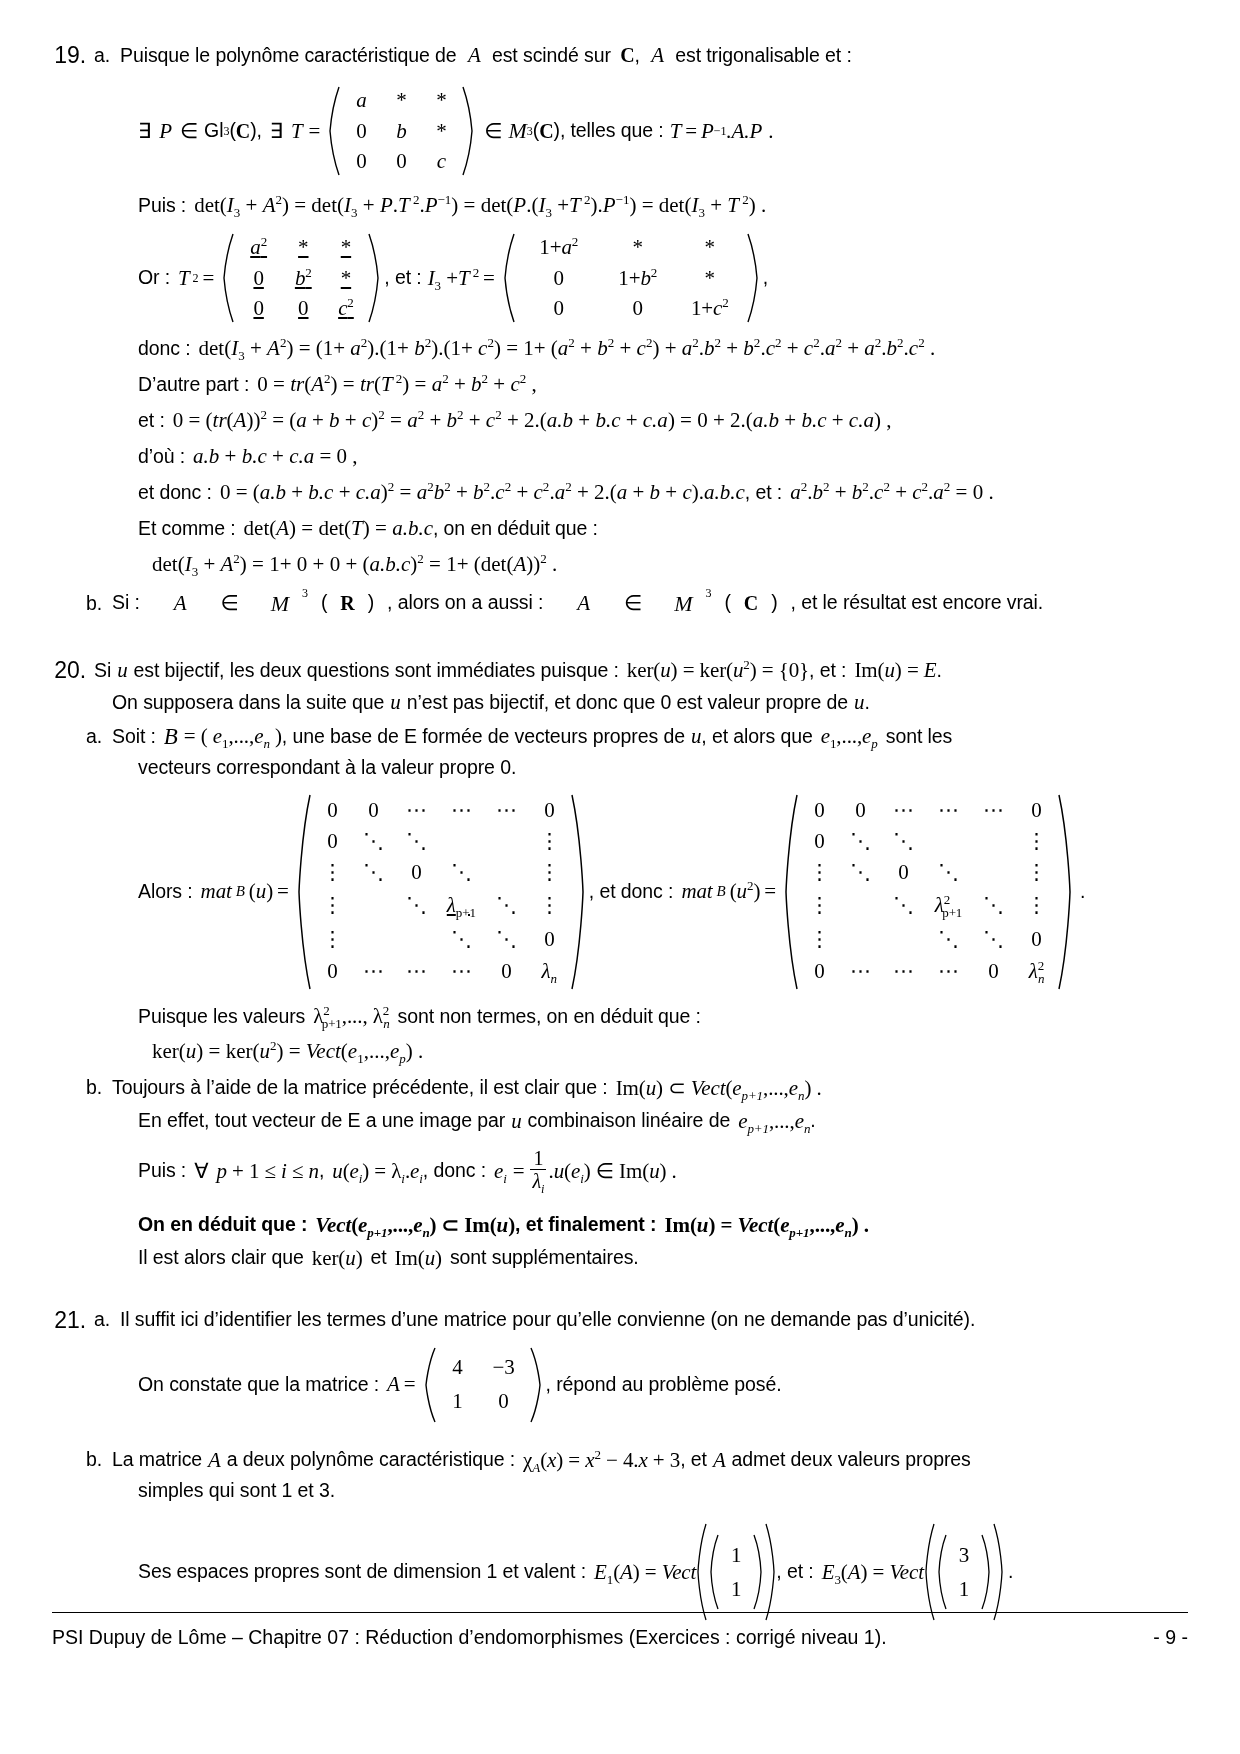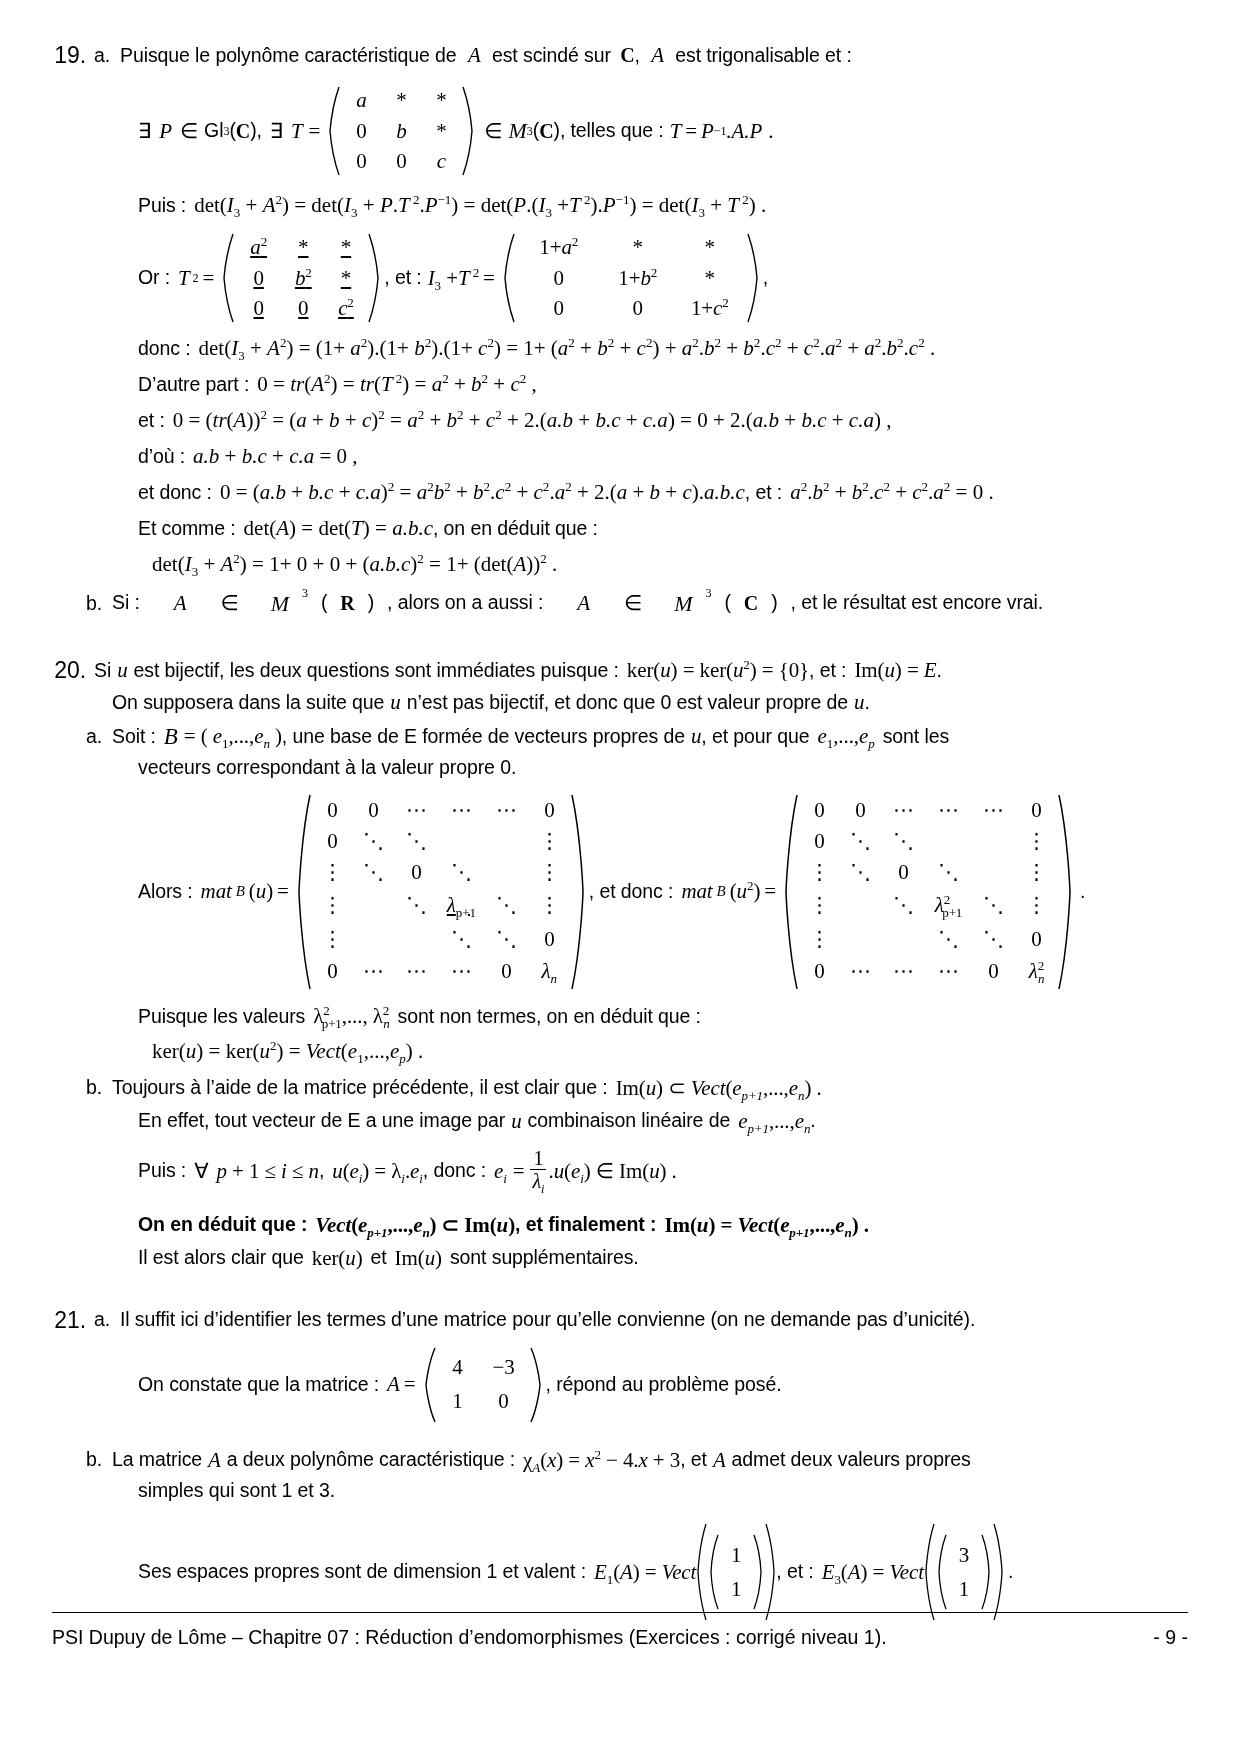--- a/index.html
+++ b/index.html
@@ -480,21 +480,21 @@
       <span class="sub-lbl txt">a.</span>
       <span class="txt" style="display:flex;align-items:center;">
         <span>Soit :</span>
           <span class="sp8"></span>
         <span class="scriptcal" style="font-size:23px;">B</span>
           <span class="sp6"></span>
         <span class="mr">= ( <span class="m">e</span><sub class="s">1</sub>,...,<span class="m">e</span><sub class="si">n</sub> )</span>
         <span style="font-size:19.5px;">, une base de E formée de vecteurs propres de</span>
           <span class="sp6"></span>
         <span class="m">u</span>
-        <span>, et pour que</span>
+        <span>, et alors que</span>
           <span class="sp8"></span>
         <span class="mr"><span class="m">e</span><sub class="s">1</sub>,...,<span class="m">e</span><sub class="si">p</sub></span>
           <span class="sp8"></span>
         <span>sont les</span>
       </span>
     </div>
     <div class="line indent-2" style="margin-top:10px;">
       <span class="txt">vecteurs correspondant à la valeur propre 0.</span>
     </div>
 

